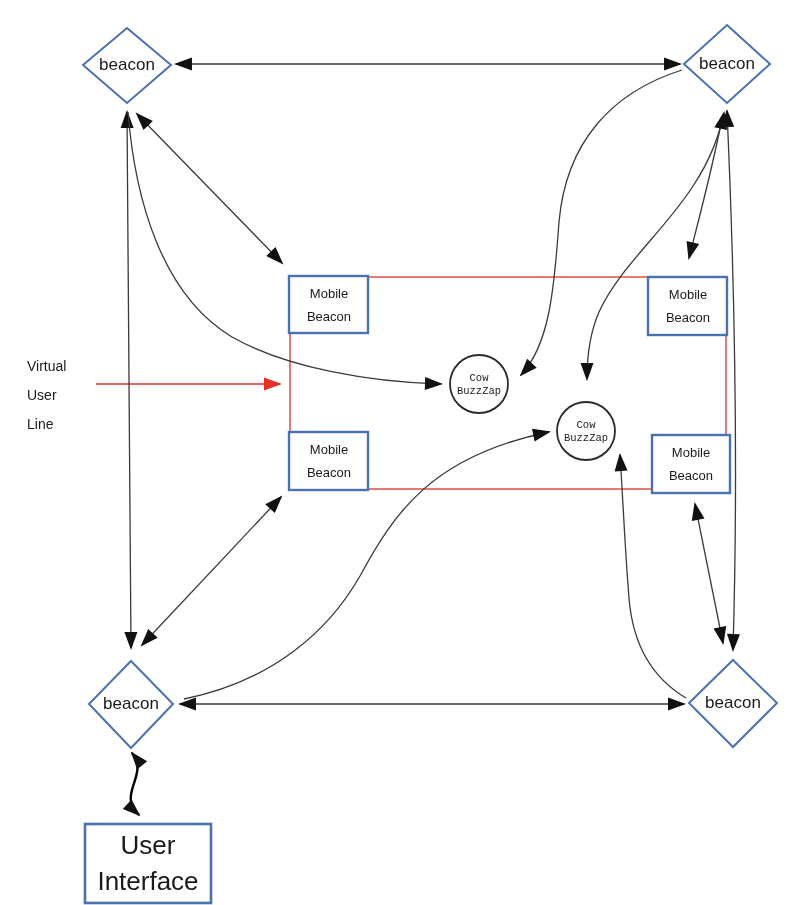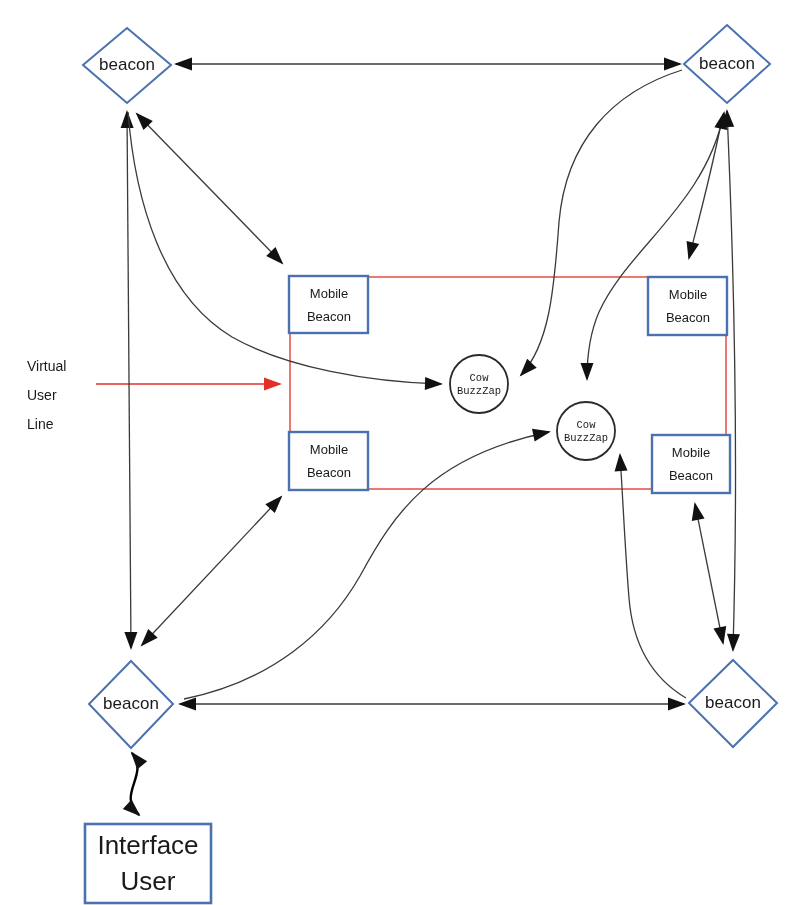--- a/index.html
+++ b/index.html
@@ -96,22 +96,22 @@
   <div class="lbl cow-lbl" style="left:479px;top:384px;">
     <span>Cow</span>
     <span>BuzzZap</span>
   </div>
   <div class="lbl cow-lbl" style="left:586px;top:431px;">
     <span>Cow</span>
     <span>BuzzZap</span>
   </div>
 
   <div class="lbl ui-lbl" style="left:148px;top:863px;">
+    <span>User</span>
     <span>Interface</span>
-    <span>User</span>
   </div>
 
   <div class="fence-lbl">
     <span style="display:block">Virtual</span>
     <span style="display:block">User</span>
     <span style="display:block">Line</span>
   </div>
 
 </div>
 

